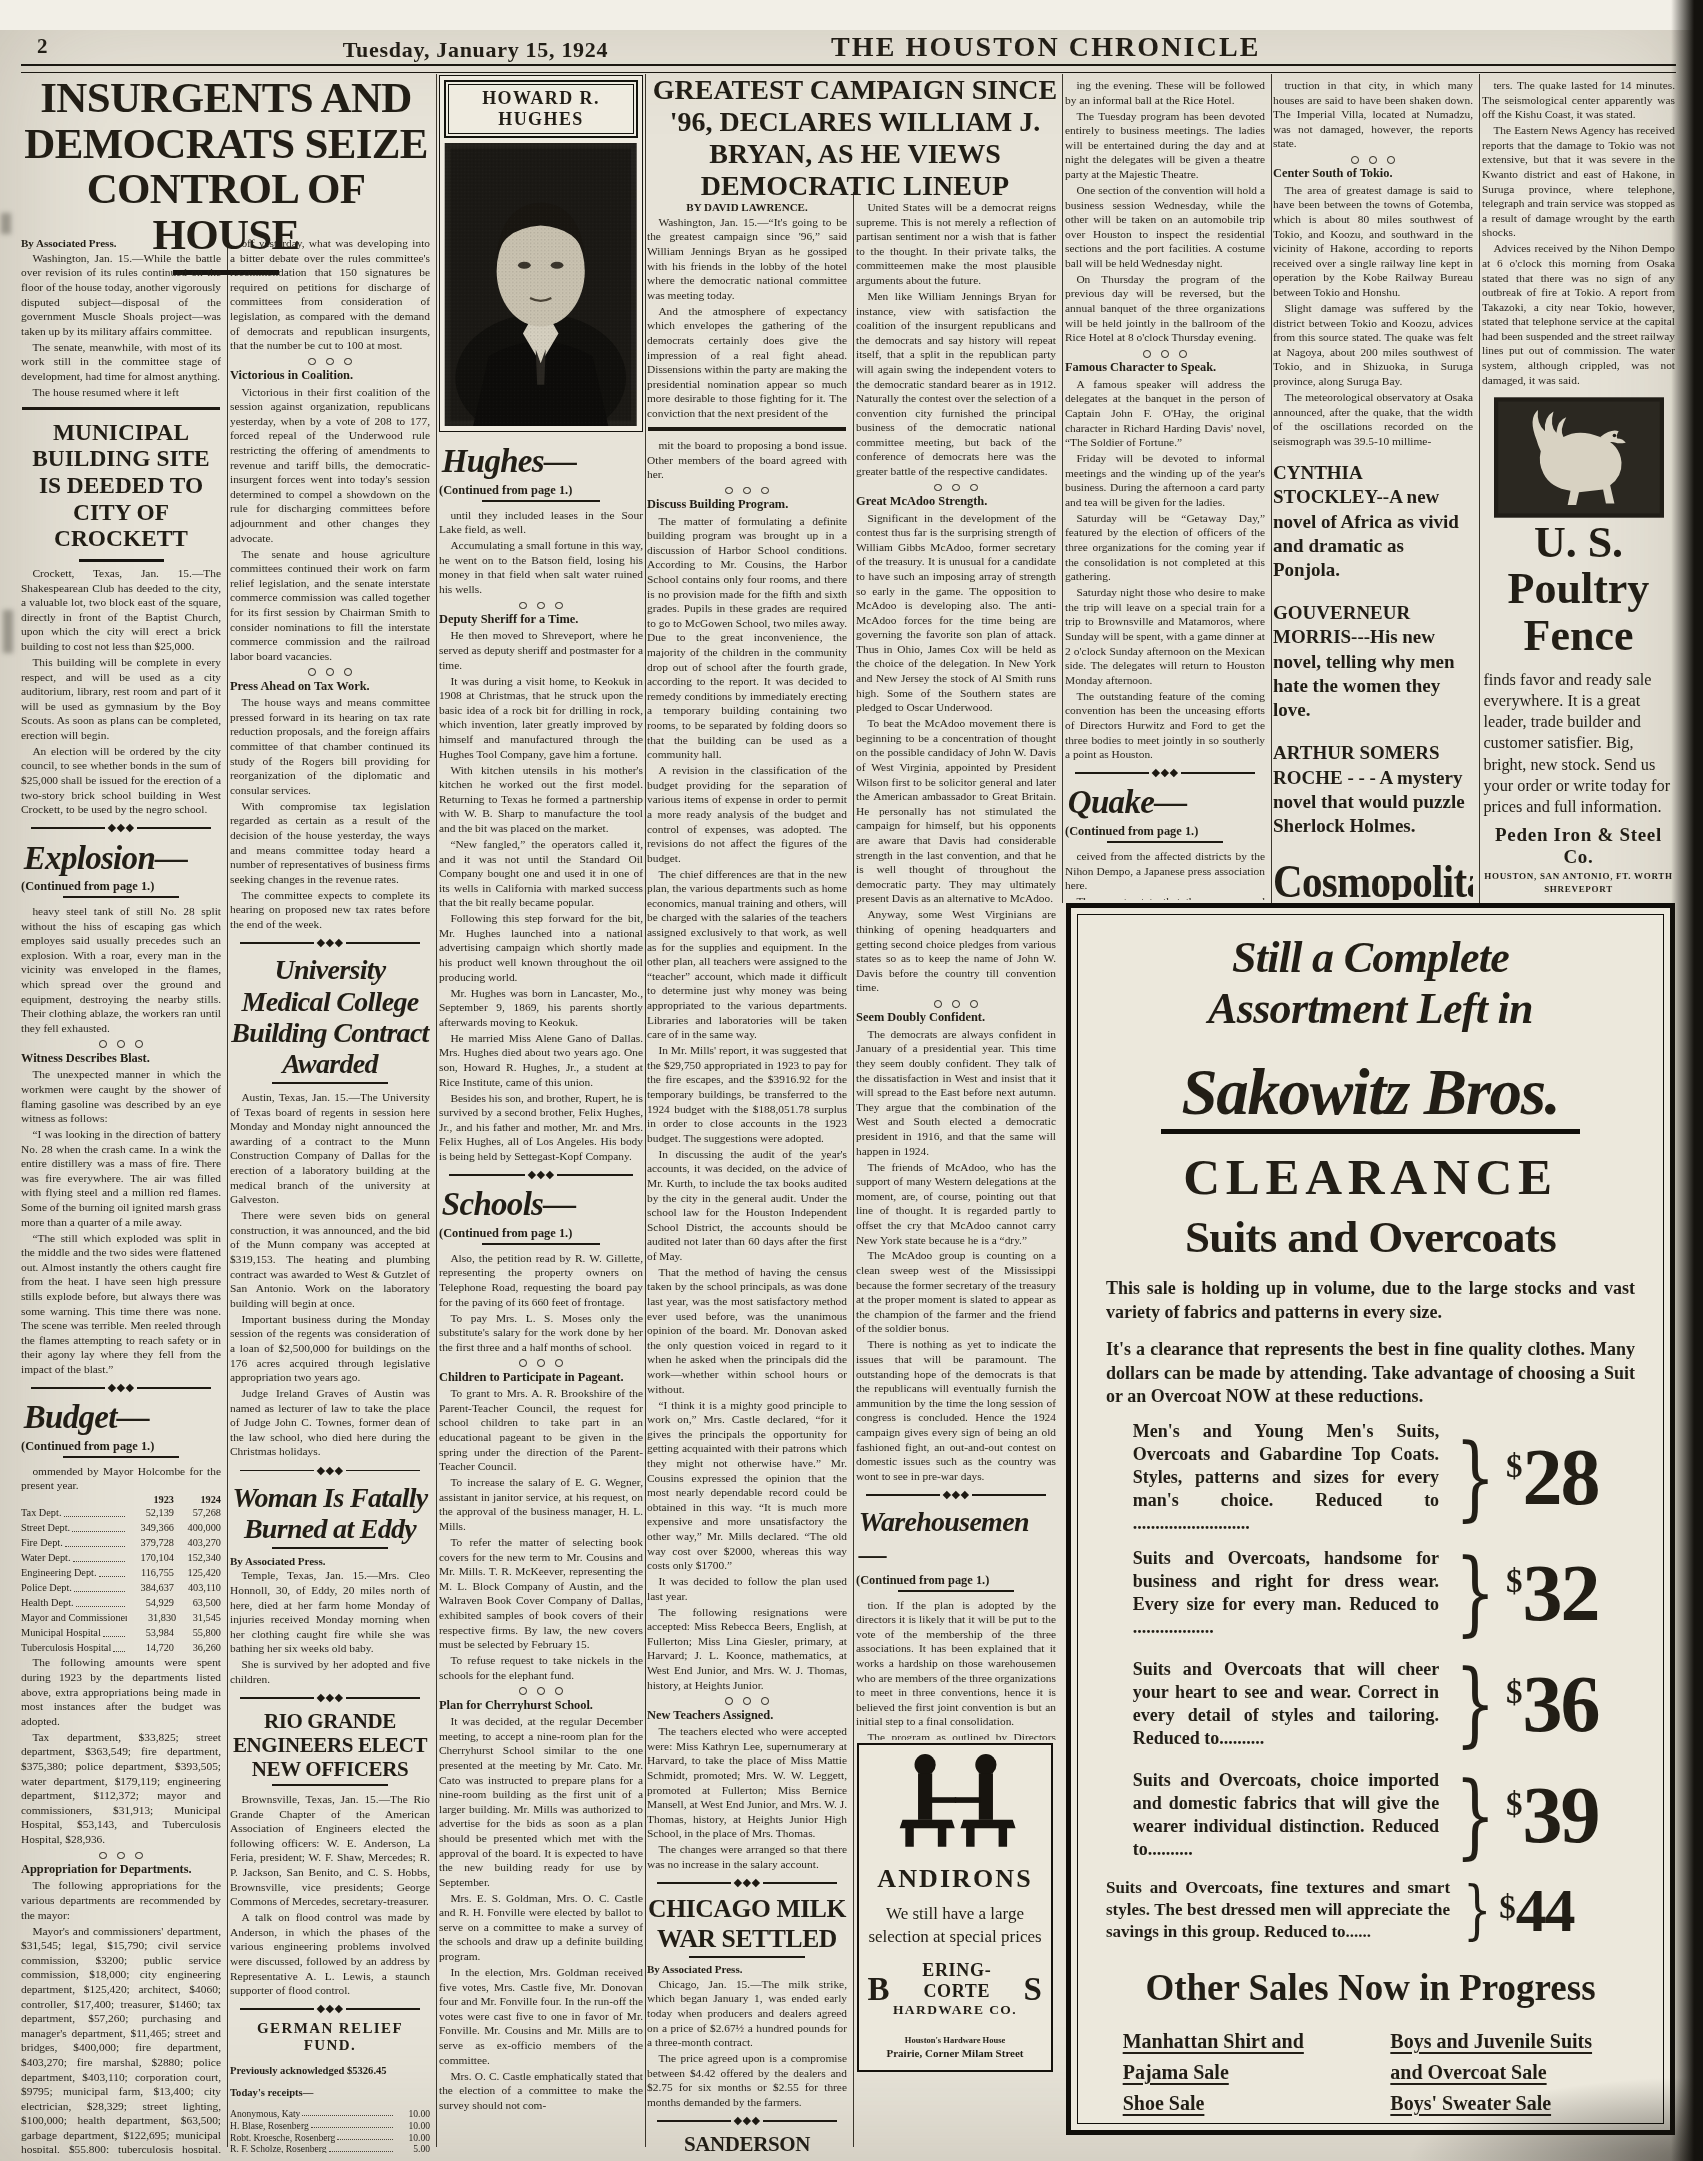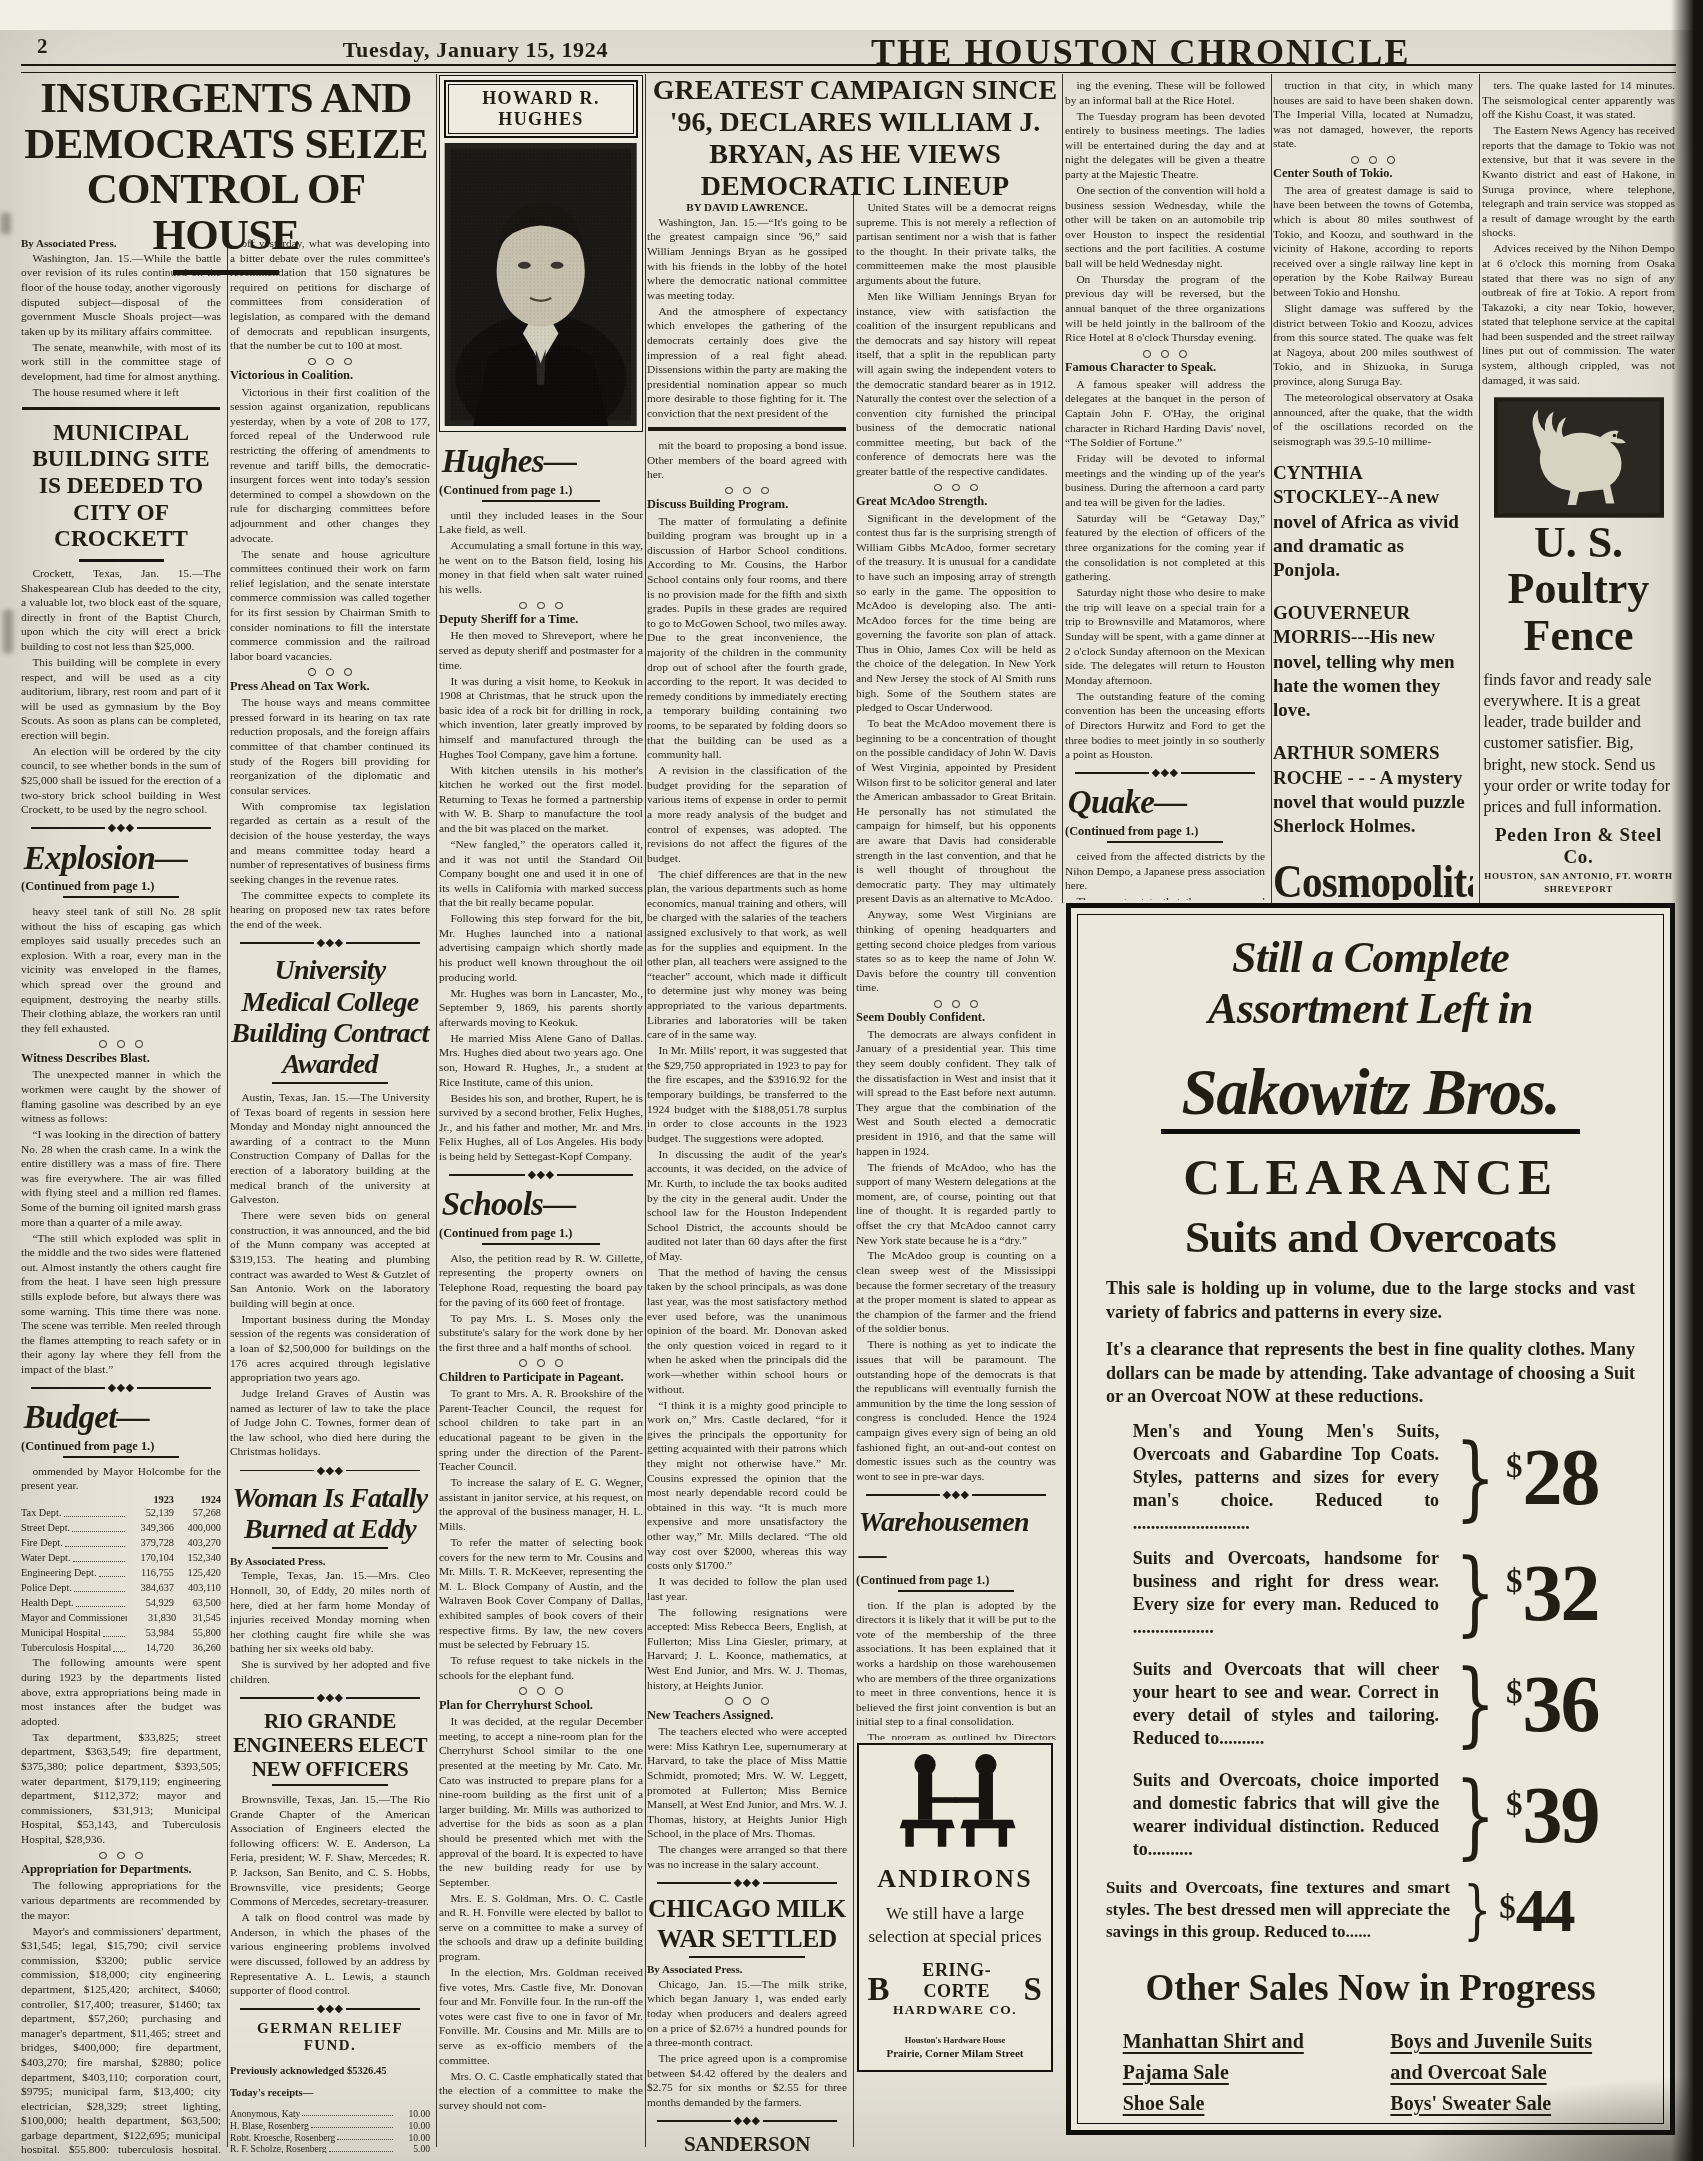--- a/index.html
+++ b/index.html
@@ -9,21 +9,21 @@
   .page::before{content:"";position:absolute;left:0;top:0;width:100%;height:30px;background:#f2efe7;}
   .edge-right{position:absolute;top:0;right:0;width:33px;height:2161px;
         background:linear-gradient(to right,rgba(10,9,7,0),#14120e 70%);z-index:50;}
   .edge-corner{position:absolute;right:0;bottom:0;width:298px;height:85px;
         background:radial-gradient(ellipse at bottom right,rgba(20,17,12,.55),rgba(20,17,12,0) 70%);z-index:49;}
   .smudge{position:absolute;width:10px;height:43px;background:rgba(40,36,28,.35);filter:blur(2.8px);z-index:48;}
 
   
   .pagenum{position:absolute;left:37px;top:34px;font-size:21px;font-weight:bold;}
   .dateline{position:absolute;left:284px;top:37px;width:383px;text-align:center;font-size:22px;font-weight:bold;letter-spacing:0.7px;}
-  .masthead{position:absolute;left:831px;top:31px;width:426px;text-align:right;font-size:36px;font-weight:bold;letter-spacing:2.1px;white-space:nowrap;margin-left:40px;}
+  .masthead{position:absolute;left:831px;top:31px;width:426px;text-align:right;font-size:28px;font-weight:bold;letter-spacing:2.1px;white-space:nowrap;}
   .rule2{position:absolute;left:21px;top:64px;width:1655px;height:6.4px;
         border-top:2.8px solid #1b1812;border-bottom:1.4px solid #1b1812;}
 
   
   .vr{position:absolute;width:1.1px;background:#3a352b;}
 
   
   .col{position:absolute;width:200px;overflow:hidden;}
   .bp{margin:0 0 1.4px;font-size:11.4px;line-height:14.6px;text-align:justify;text-indent:11.4px;}
   .byline{font-size:11px;font-weight:bold;margin:1.4px 0;}

